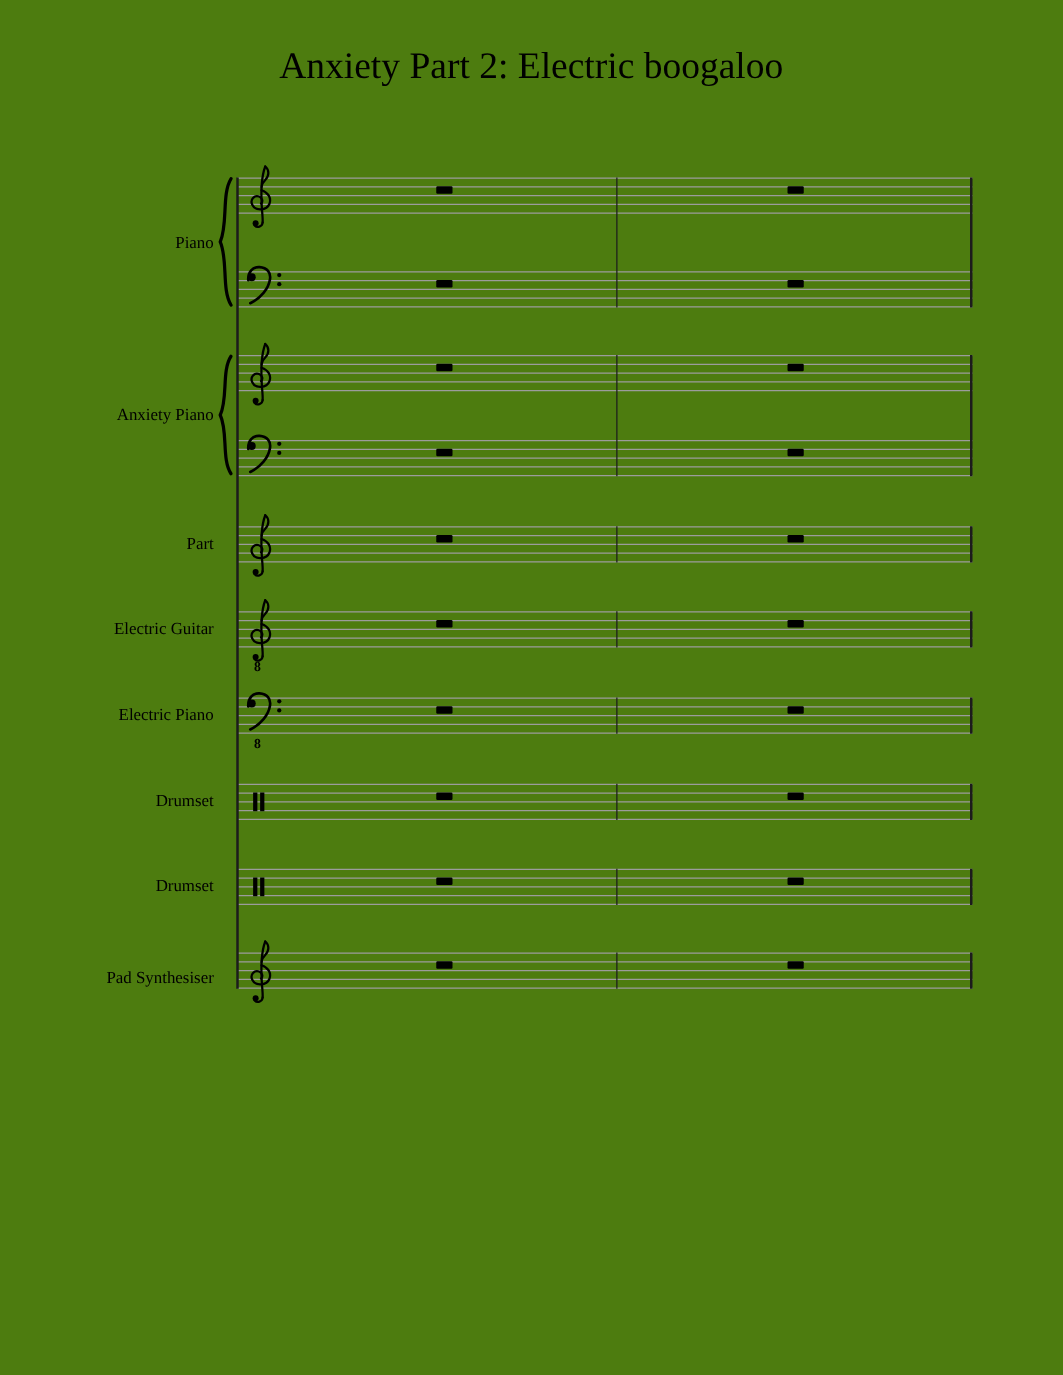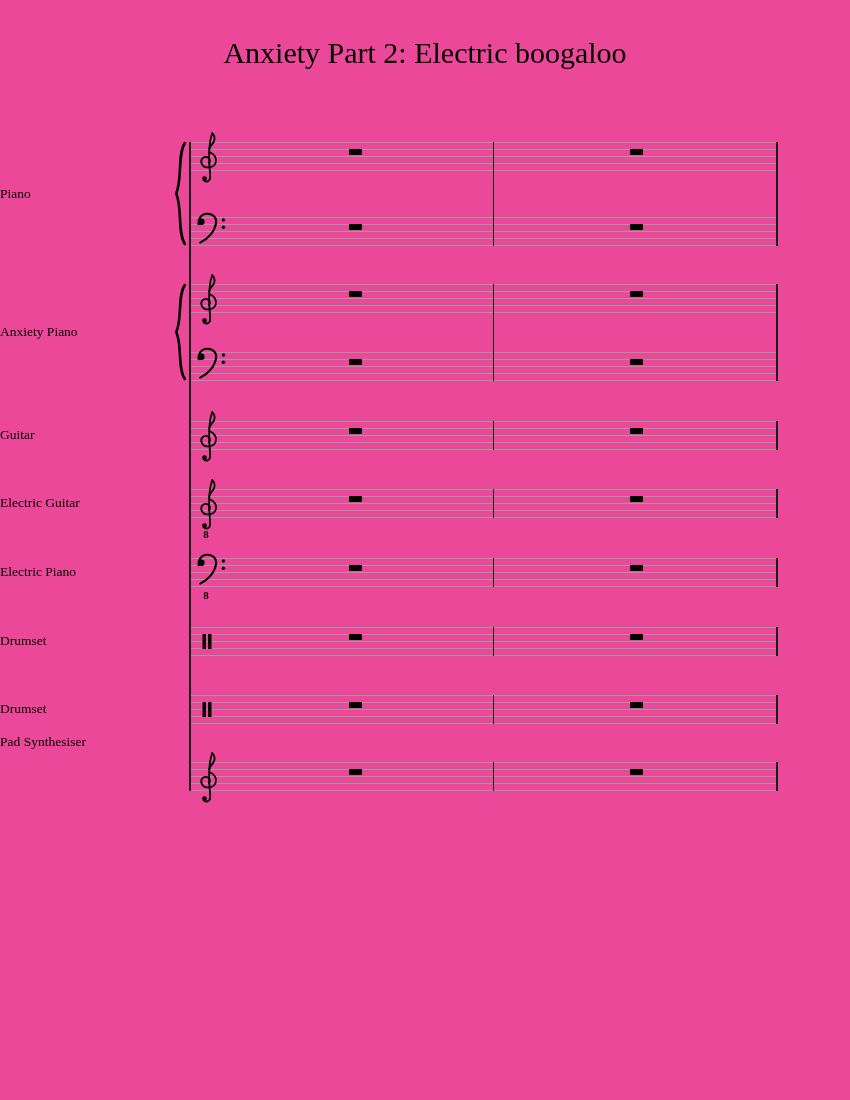--- a/index.html
+++ b/index.html
@@ -11,33 +11,33 @@
   .score-title{
     position:absolute; top:36px; left:0; width:850px; margin:0;
     text-align:center; font-size:30px; font-weight:normal; color:#000;
     line-height:34px; letter-spacing:0;
   }
   .abs{position:absolute;}
   .staff-line{position:absolute; height:1px; background:var(--staffcol);}
   .barline{position:absolute; background:var(--barcol);}
   .whole-rest{position:absolute; background:var(--ink); border-radius:1px;}
   .inst-label{
-    position:absolute; left:0; text-align:left; font-size:13.5px;
+    position:absolute; left:0; text-align:right; font-size:13.5px;
     color:#000; line-height:20px; height:20px; white-space:nowrap;
   }
   .oct{
     position:absolute; font-size:11px; font-weight:bold; color:#000;
     text-align:center; line-height:11px; width:14px;
   }
   svg{position:absolute; overflow:visible;}
 </style>
 </head>
 <body>
 
-<div class="page" style="--staffcol: #9c9c9c; --barcol: #1c1c1c; --ink: #000000; background: #ec4899;">
+<div class="page" style="--staffcol: #9c9c9c; --barcol: #1c1c1c; --ink: #000000; background: #4d7c0f;">
   <h1 class="score-title">Anxiety Part 2: Electric boogaloo</h1>
   <div id="score" class="abs" style="left:0;top:0;width:850px;height:1100px;">
       <div class="inst-label" style="top: 183.5px; width: 171px;">Piano</div>
       <svg viewBox="0 0 14 103" width="14" height="103" style="left: 173px; top: 142px;">
         <path d="M 11.8 1 C 4.2 13.39, 9.5 37.08, 3.2 51.5 C 9.5 65.92, 4.2 89.61, 11.8 102" fill="none" stroke="#000" stroke-width="2.6" stroke-linecap="round"></path>
       </svg>
       <div class="staff-line" style="left: 190px; top: 142px; width: 588px;"></div>
       <div class="staff-line" style="left: 190px; top: 149px; width: 588px;"></div>
       <div class="staff-line" style="left: 190px; top: 156px; width: 588px;"></div>
       <div class="staff-line" style="left: 190px; top: 163px; width: 588px;"></div>
@@ -92,21 +92,21 @@
       <svg viewBox="0 0 32 34" width="32" height="34" style="left: 195px; top: 347px;">
         <path d="M 3.6 12.2 C 3.2 5.6, 7.2 1.4, 12.6 1.7 C 18.8 2.1, 21.8 6, 21 11.4 C 19.9 18.9, 13.6 26.6, 5.2 30.6" fill="none" stroke="#000" stroke-width="2.1" stroke-linecap="round"></path>
         <circle cx="6.4" cy="9.8" r="3.2" fill="#000"></circle>
         <circle cx="28.4" cy="8" r="1.7" fill="#000"></circle>
         <circle cx="28.4" cy="15.3" r="1.7" fill="#000"></circle>
       </svg>
       <div class="whole-rest" style="left: 348.5px; top: 359px; width: 13px; height: 5.5px;"></div>
       <div class="whole-rest" style="left: 629.5px; top: 359px; width: 13px; height: 5.5px;"></div>
       <div class="barline" style="left: 492.5px; top: 284px; width: 1.6px; height: 97px;"></div>
       <div class="barline" style="left: 776px; top: 284px; width: 1.8px; height: 97px;"></div>
-      <div class="inst-label" style="top: 425px; width: 171px;">Guitar</div>
+      <div class="inst-label" style="top: 425px; width: 171px;">Part</div>
       <div class="staff-line" style="left: 190px; top: 421px; width: 588px;"></div>
       <div class="staff-line" style="left: 190px; top: 428px; width: 588px;"></div>
       <div class="staff-line" style="left: 190px; top: 435px; width: 588px;"></div>
       <div class="staff-line" style="left: 190px; top: 442px; width: 588px;"></div>
       <div class="staff-line" style="left: 190px; top: 449px; width: 588px;"></div>
       <svg viewBox="0 0 26 60" width="26" height="60" style="left: 196px; top: 407px;">
         <path d="M 16.2 5.2 C 13.2 13, 12.6 26, 13.6 40 C 14 44.5, 14.3 47.5, 14.1 50" fill="none" stroke="#000" stroke-width="1.8" stroke-linecap="round"></path>
         <path d="M 16.2 5.2 C 19.6 8, 19.4 12.8, 16.2 16 C 14.4 17.8, 13.4 19.6, 13.2 21.6" fill="none" stroke="#000" stroke-width="1.8" stroke-linecap="round"></path>
         <path d="M 13.3 24.2 C 18.6 26, 21.2 30.4, 19.6 35 C 17.4 40.6, 8.2 41, 5.8 35.8 C 3.8 31.6, 7.6 28, 11.2 29.2 C 14 30.1, 14.6 33.4, 12.8 34.9" fill="none" stroke="#000" stroke-width="1.8" stroke-linecap="round"></path>
         <path d="M 14.1 50 C 13.9 53.4, 9.6 54.6, 7.6 52.2" fill="none" stroke="#000" stroke-width="1.8" stroke-linecap="round"></path>
@@ -172,21 +172,21 @@
       <div class="staff-line" style="left: 190px; top: 716px; width: 588px;"></div>
       <div class="staff-line" style="left: 190px; top: 723px; width: 588px;"></div>
       <svg viewBox="0 0 10 15" width="10" height="15" style="left: 202px; top: 701.5px;">
         <rect x="0.5" y="0" width="3.4" height="15" fill="#000"></rect>
         <rect x="6.1" y="0" width="3.4" height="15" fill="#000"></rect>
       </svg>
       <div class="whole-rest" style="left: 348.5px; top: 702px; width: 13px; height: 5.5px;"></div>
       <div class="whole-rest" style="left: 629.5px; top: 702px; width: 13px; height: 5.5px;"></div>
       <div class="barline" style="left: 492.5px; top: 695px; width: 1.6px; height: 29px;"></div>
       <div class="barline" style="left: 776px; top: 695px; width: 1.8px; height: 29px;"></div>
-      <div class="inst-label" style="top: 732px; width: 171px;">Pad Synthesiser</div>
+      <div class="inst-label" style="top: 772px; width: 171px;">Pad Synthesiser</div>
       <div class="staff-line" style="left: 190px; top: 762px; width: 588px;"></div>
       <div class="staff-line" style="left: 190px; top: 769px; width: 588px;"></div>
       <div class="staff-line" style="left: 190px; top: 776px; width: 588px;"></div>
       <div class="staff-line" style="left: 190px; top: 783px; width: 588px;"></div>
       <div class="staff-line" style="left: 190px; top: 790px; width: 588px;"></div>
       <svg viewBox="0 0 26 60" width="26" height="60" style="left: 196px; top: 748px;">
         <path d="M 16.2 5.2 C 13.2 13, 12.6 26, 13.6 40 C 14 44.5, 14.3 47.5, 14.1 50" fill="none" stroke="#000" stroke-width="1.8" stroke-linecap="round"></path>
         <path d="M 16.2 5.2 C 19.6 8, 19.4 12.8, 16.2 16 C 14.4 17.8, 13.4 19.6, 13.2 21.6" fill="none" stroke="#000" stroke-width="1.8" stroke-linecap="round"></path>
         <path d="M 13.3 24.2 C 18.6 26, 21.2 30.4, 19.6 35 C 17.4 40.6, 8.2 41, 5.8 35.8 C 3.8 31.6, 7.6 28, 11.2 29.2 C 14 30.1, 14.6 33.4, 12.8 34.9" fill="none" stroke="#000" stroke-width="1.8" stroke-linecap="round"></path>
         <path d="M 14.1 50 C 13.9 53.4, 9.6 54.6, 7.6 52.2" fill="none" stroke="#000" stroke-width="1.8" stroke-linecap="round"></path>

